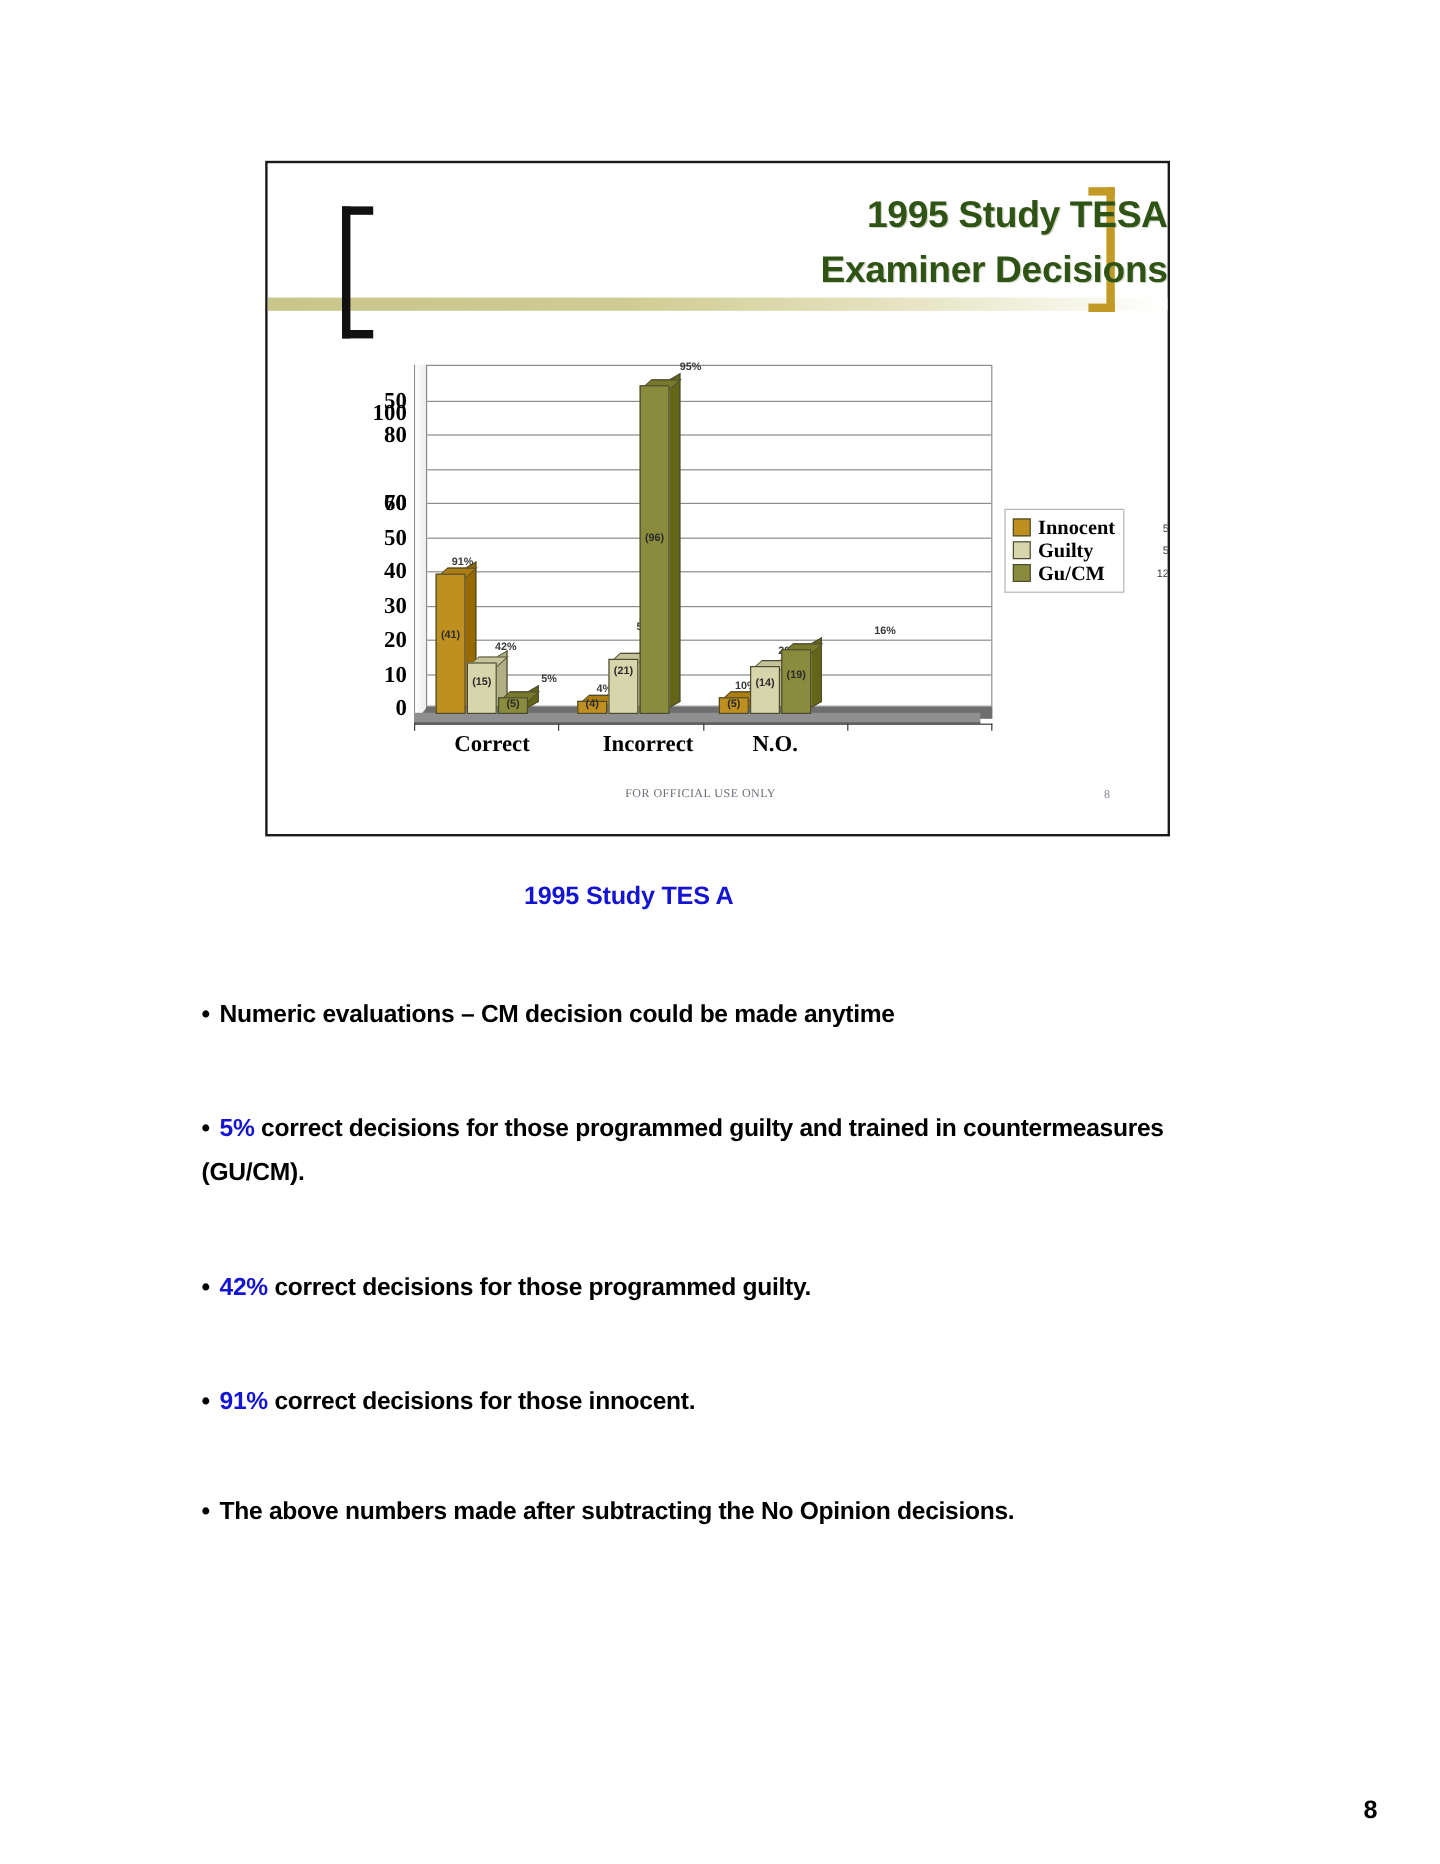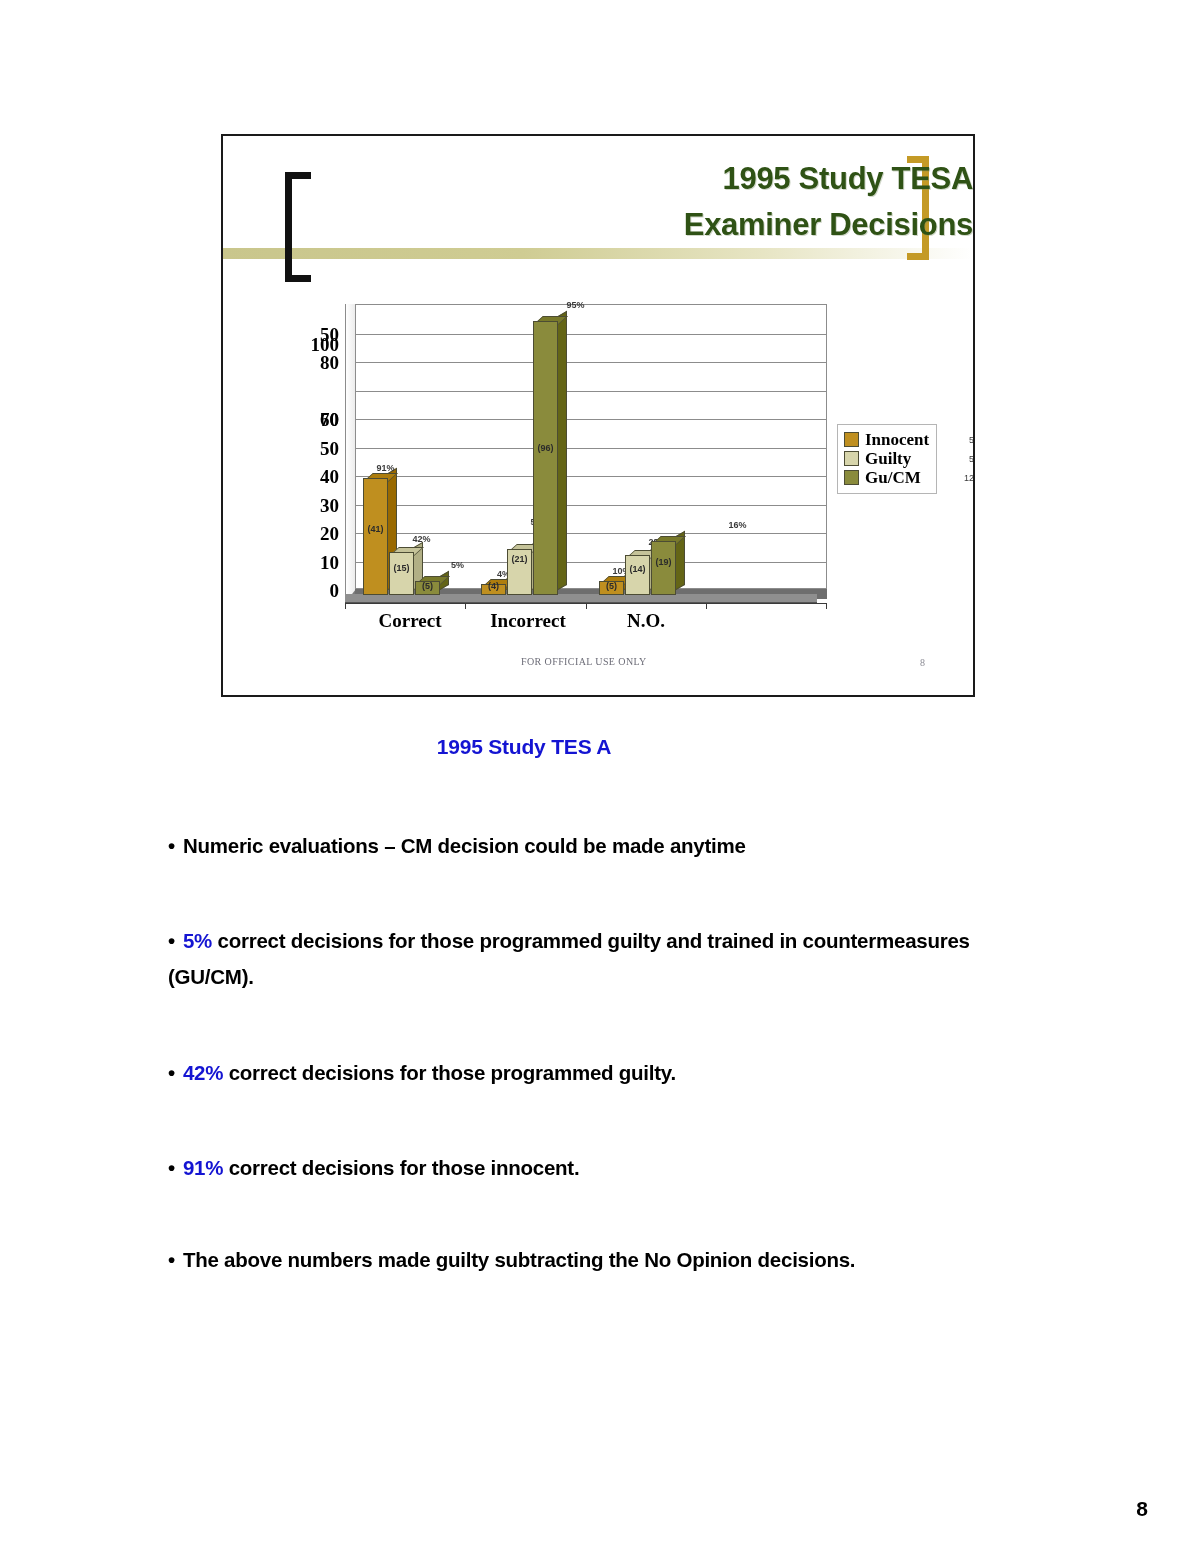--- a/index.html
+++ b/index.html
@@ -519,21 +519,21 @@
       <div class="xaxis"></div>
       <div class="xtick" style="left:0px"></div>
       <div class="xtick" style="left:120px"></div>
       <div class="xtick" style="left:241px"></div>
       <div class="xtick" style="left:361px"></div>
       <div class="xtick" style="left:481px"></div>
     </div>
 
     <div class="catlabels" id="catlabels">
         <div class="catlabel" style="left: 65px;">Correct</div>
-        <div class="catlabel" style="left: 183px;">Incorrect</div>
+        <div class="catlabel" style="left: 195px;">Incorrect</div>
         <div class="catlabel" style="left: 301px;">N.O.</div>
       </div>
 
     <div class="legend" id="legend">
         <div class="legend-row">
           <span class="legend-swatch" style="background: rgb(191, 143, 31);"></span>
           <span class="legend-text">Innocent</span>
         </div>
         <div class="legend-row">
           <span class="legend-swatch" style="background: rgb(215, 213, 171);"></span>
@@ -557,17 +557,17 @@
   </div>
 </div>
 
 <div id="notes">
   <div class="notes-heading">1995 Study TES A</div>
   <div class="bullets" id="bullets">
       <div class="bullet b1"><span class="dot">•</span><span>Numeric evaluations – CM decision could be made anytime</span></div>
       <div class="bullet b2"><span class="dot">•</span><span class="hl">5%</span><span> correct decisions for those programmed guilty and trained in countermeasures (GU/CM).</span></div>
       <div class="bullet b3"><span class="dot">•</span><span class="hl">42%</span><span> correct decisions for those programmed guilty.</span></div>
       <div class="bullet b4"><span class="dot">•</span><span class="hl">91%</span><span> correct decisions for those innocent.</span></div>
-      <div class="bullet b5"><span class="dot">•</span><span>The above numbers made guilty subtracting the No Opinion decisions.</span></div>
+      <div class="bullet b5"><span class="dot">•</span><span>The above numbers made after subtracting the No Opinion decisions.</span></div>
     </div>
 </div>
 
 <div id="doc-pageno">8</div>
 
 </body></html>

